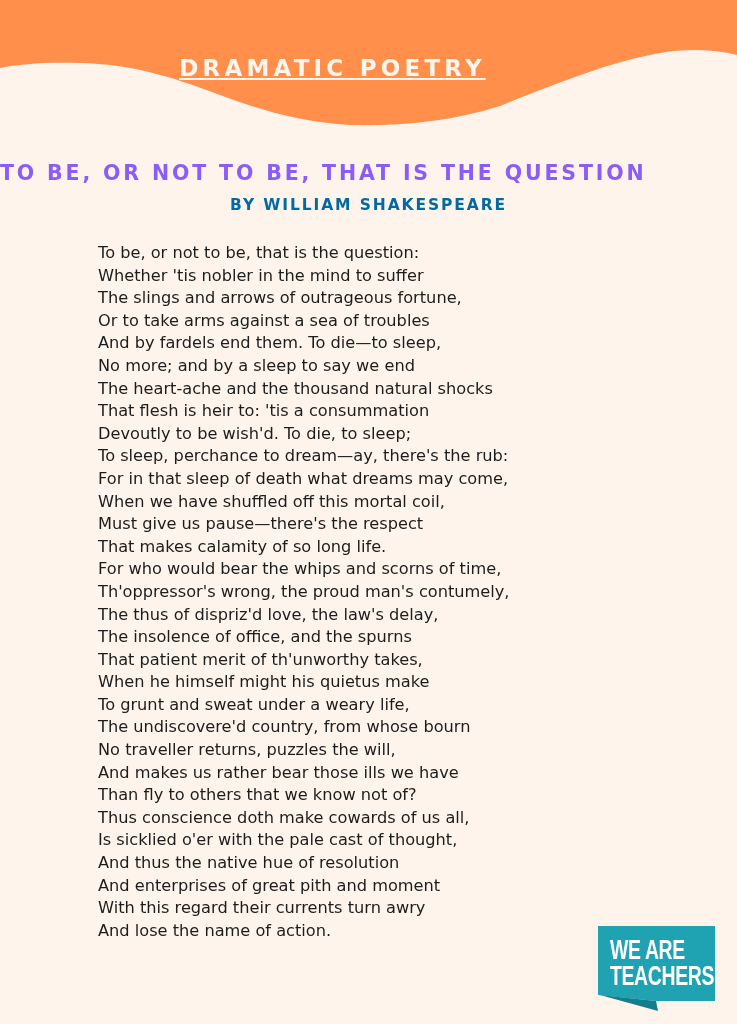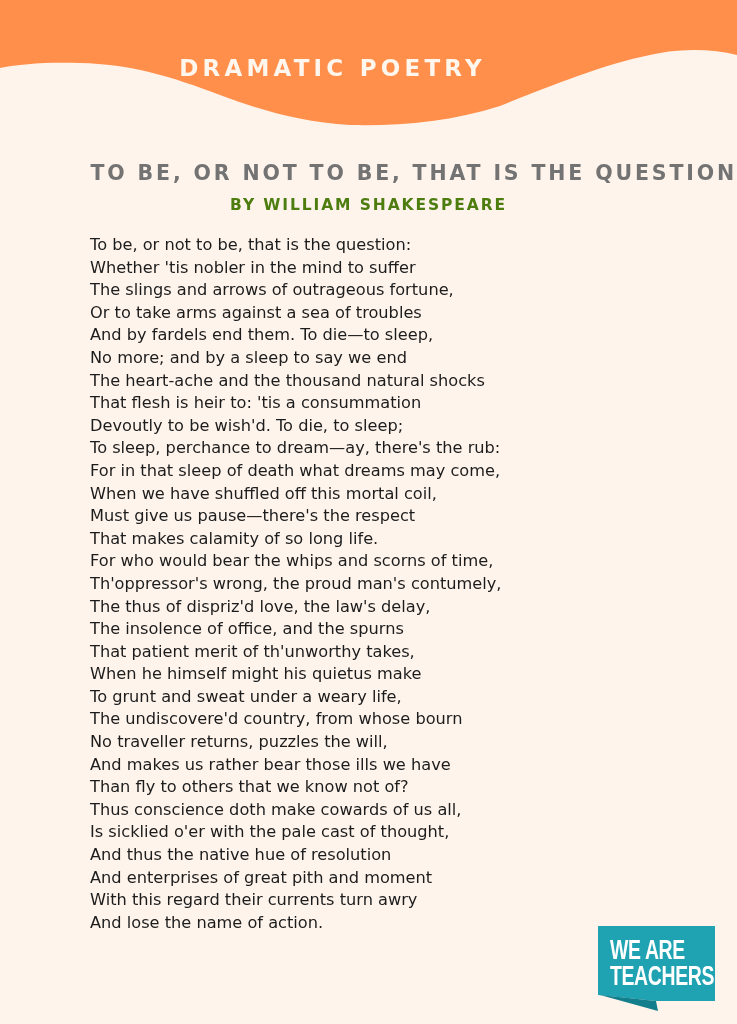--- a/index.html
+++ b/index.html
@@ -27,54 +27,55 @@
       width: 665px;
       top: 53px;
       text-align: center;
       color: #FFF6EE;
       font-family: "DejaVu Sans", sans-serif;
       font-weight: bold;
       font-size: 23px;
       letter-spacing: 4.2px;
       line-height: 30px;
       white-space: nowrap;
+      text-decoration: underline;
     }
     .poem-title {
       position: absolute;
       left: 0;
       width: 737px;
       top: 160px;
-      text-align: right;
-      color: #737373;
+      text-align: left;
+      color: #8b5cf6;
       font-family: "DejaVu Sans", sans-serif;
       font-weight: bold;
       font-size: 20.5px;
       letter-spacing: 2.85px;
       line-height: 26px;
       white-space: nowrap;
     }
     .poem-author {
       position: absolute;
       left: 0;
       width: 737px;
       top: 195px;
       text-align: center;
-      color: #4d7c0f;
+      color: #0369a1;
       font-family: "DejaVu Sans", sans-serif;
       font-weight: bold;
       font-size: 15.5px;
       letter-spacing: 1.9px;
       line-height: 20px;
       white-space: nowrap;
     }
     .poem-body {
       position: absolute;
       left: 90px;
       top: 234px;
-      margin: 0;
+      margin: 8px;
       padding: 0;
       list-style: none;
       color: #1c1c1c;
       font-family: "DejaVu Sans", sans-serif;
       font-size: 16.2px;
       line-height: 22.6px;
     }
     .poem-line {
       display: block;
       white-space: nowrap;

